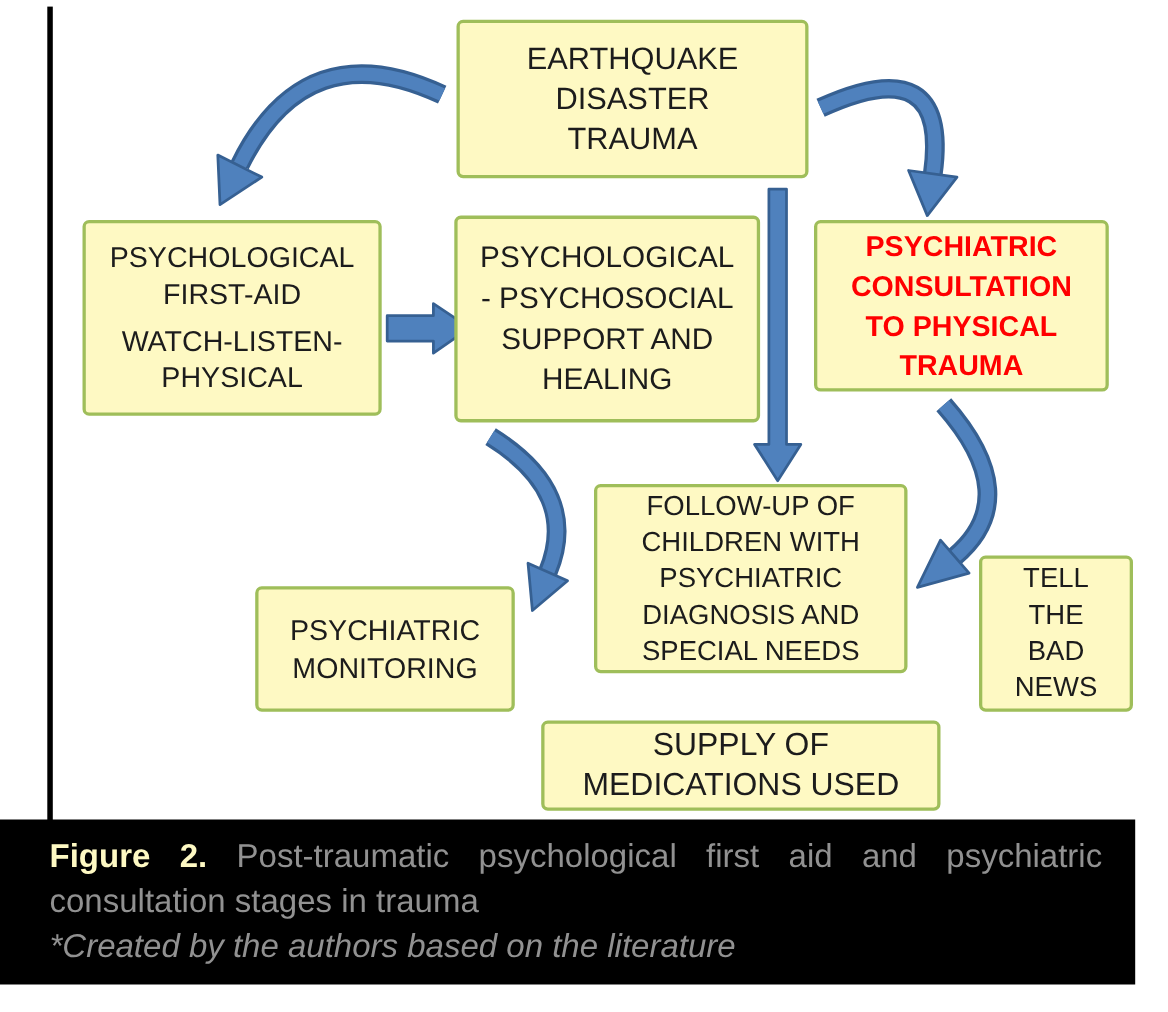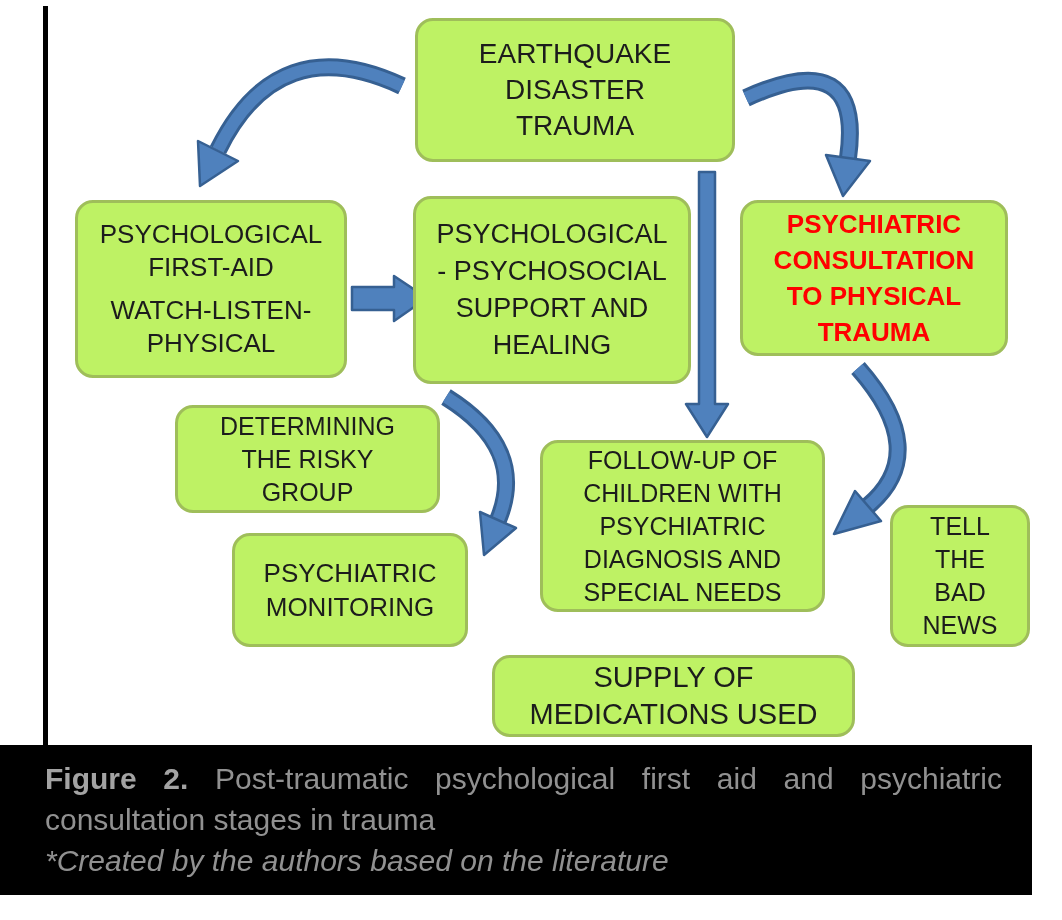--- a/index.html
+++ b/index.html
@@ -7,43 +7,43 @@
     position:relative;width:1062px;height:920px;background:#fff;overflow:hidden;
     font-family:"Liberation Sans","DejaVu Sans",sans-serif;
   }
   .vbar{position:absolute;left:43px;top:6px;width:5px;height:742px;background:#000;}
   svg.arrows{position:absolute;left:0;top:0;z-index:1;}
   .curve-dark{fill:none;stroke:var(--arrow-blue-dark,#366092);stroke-width:18;}
   .curve-light{fill:none;stroke:var(--arrow-blue,#4f81bd);stroke-width:12;}
   .head{fill:var(--arrow-blue,#4f81bd);stroke:var(--arrow-blue-dark,#366092);stroke-width:2.5;stroke-linejoin:round;}
   .block{fill:var(--arrow-blue,#4f81bd);stroke:var(--arrow-blue-dark,#366092);stroke-width:2.5;stroke-linejoin:round;}
   .box{
-    position:absolute;z-index:2;box-sizing:border-box;background:#bef264;
-    border:3px solid var(--box-border-green,#9fbe5a);border-radius:18px;
+    position:absolute;z-index:2;box-sizing:border-box;background:#fef9c3;
+    border:3px solid var(--box-border-green,#9fbe5a);border-radius:6px;
     display:flex;flex-direction:column;align-items:center;justify-content:center;
     text-align:center;color:#1c1c1c;white-space:pre-line;
   }
   .box.red{color:var(--alert-red,#ff0000);font-weight:bold;}
   #b-earthquake{left:415px;top:18px;width:320px;height:144px;font-size:28px;line-height:36px;}
   #b-pfa{left:75px;top:200px;width:272px;height:178px;font-size:26px;line-height:33px;}
   #b-pfa .part2{margin-top:10px;}
   #b-psychosocial{left:413px;top:196px;width:278px;height:188px;font-size:27px;line-height:37px;}
   #b-consult{left:740px;top:200px;width:268px;height:156px;font-size:26px;line-height:36px;}
   #b-risky{left:175px;top:405px;width:265px;height:108px;font-size:25px;line-height:33px;}
   #b-monitoring{left:232px;top:533px;width:236px;height:114px;font-size:26px;line-height:34px;}
   #b-followup{left:540px;top:440px;width:285px;height:172px;font-size:25px;line-height:33px;}
   #b-badnews{left:890px;top:505px;width:140px;height:142px;font-size:25px;line-height:33px;}
   #b-supply{left:492px;top:655px;width:363px;height:82px;font-size:29px;line-height:37px;}
   .caption{
     position:absolute;left:0;top:745px;width:1032px;height:150px;box-sizing:border-box;
     background:var(--caption-bg,#000);color:var(--caption-text,#919191);
     padding:13px 30px 0 45px;font-size:30px;line-height:41px;z-index:3;
   }
   .cap1{text-align:justify;text-align-last:justify;}
-  .cap1 .b{font-weight:bold;color:#a3a3a3;}
+  .cap1 .b{font-weight:bold;color:#fef9c3;}
   .cap3{font-style:italic;}
 </style>
 </head>
 <body>
 
 <div class="page">
 
   <div class="vbar"></div>
 
   <svg class="arrows" width="1062" height="920" viewBox="0 0 1062 920">
@@ -91,23 +91,20 @@
   <div class="box" id="b-psychosocial">PSYCHOLOGICAL
 - PSYCHOSOCIAL
 SUPPORT AND
 HEALING</div>
 
   <div class="box red" id="b-consult">PSYCHIATRIC
 CONSULTATION
 TO PHYSICAL
 TRAUMA</div>
 
-  <div class="box" id="b-risky">DETERMINING
-THE RISKY
-GROUP</div>
 
   <div class="box" id="b-monitoring">PSYCHIATRIC
 MONITORING</div>
 
   <div class="box" id="b-followup">FOLLOW-UP OF
 CHILDREN WITH
 PSYCHIATRIC
 DIAGNOSIS AND
 SPECIAL NEEDS</div>
 

